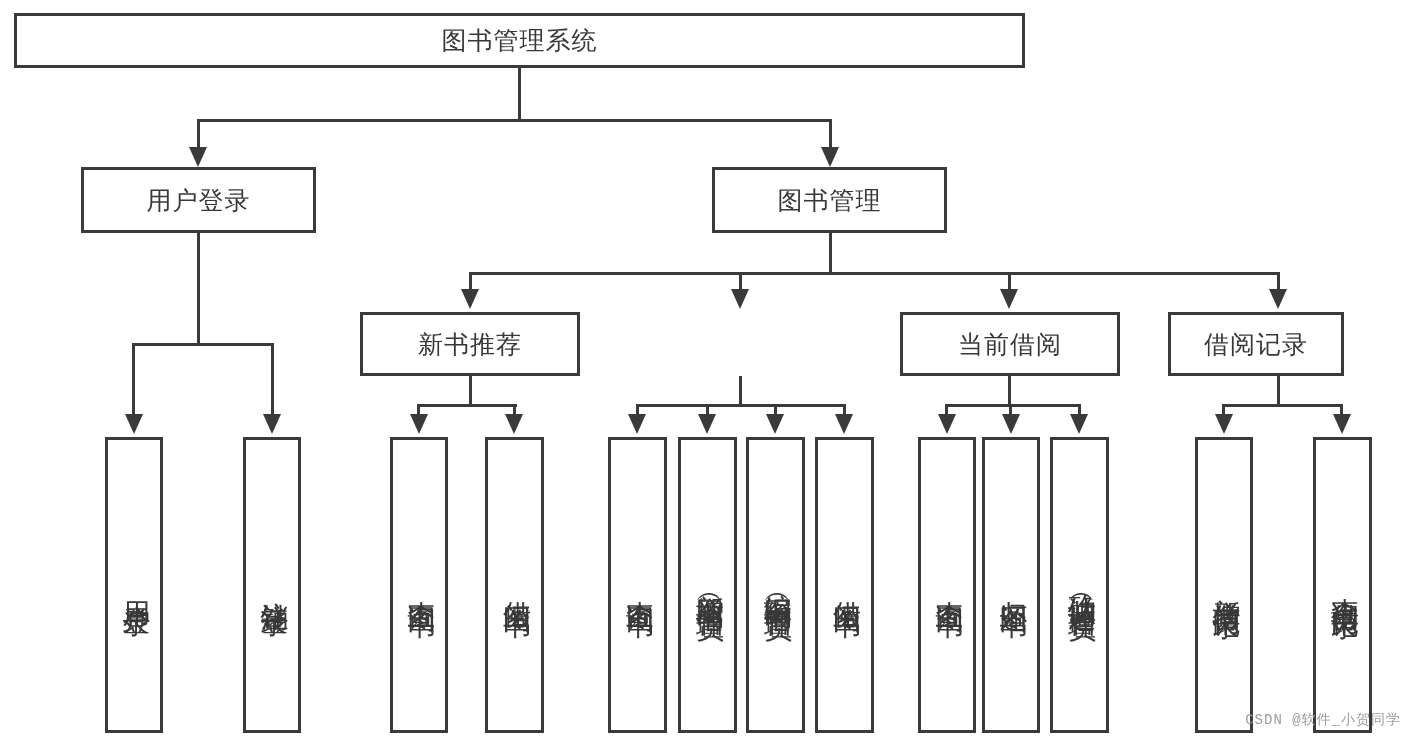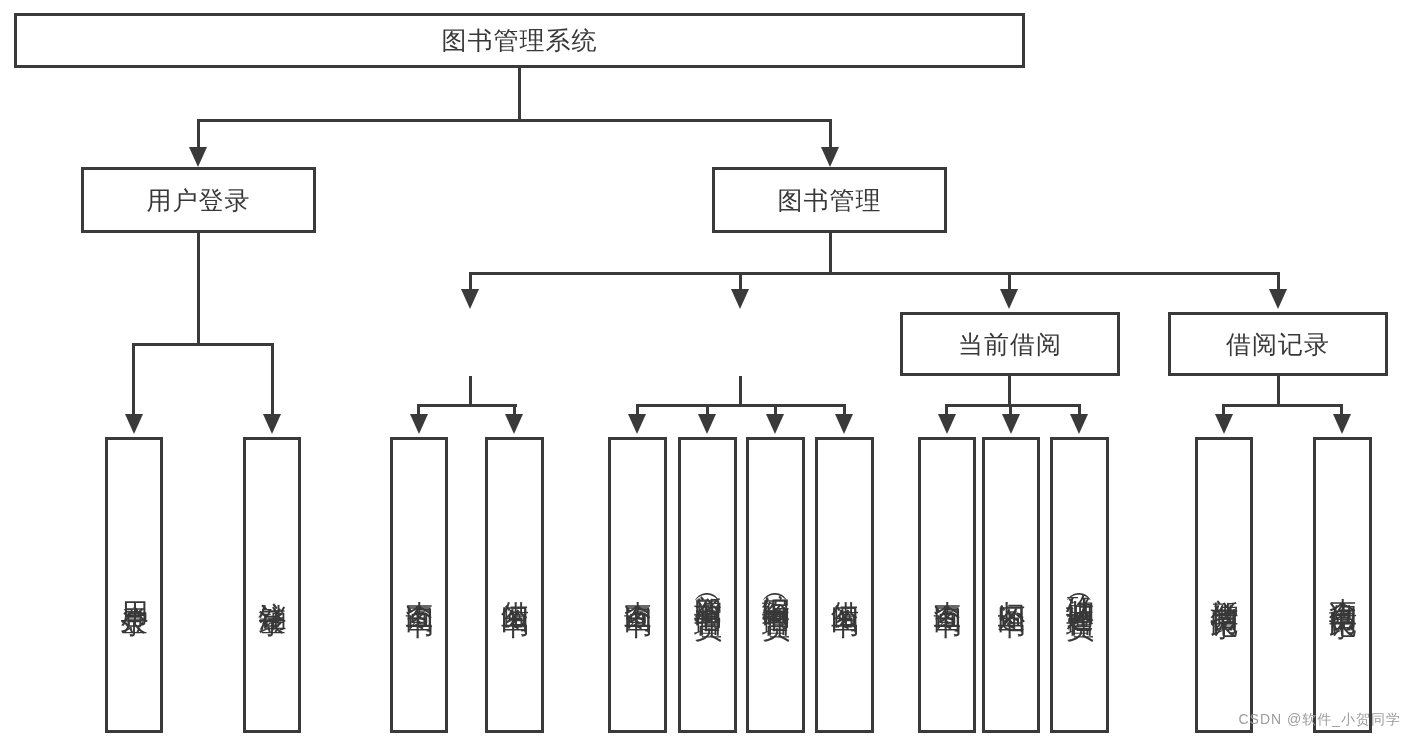--- a/index.html
+++ b/index.html
@@ -8,20 +8,21 @@
     --wm:#9c9c9c;
     --bg:#ffffff;
   }
   html,body{margin:0;padding:0;background:var(--bg);}
   body{font-family:"Liberation Sans","DejaVu Sans",sans-serif;}
   .canvas{
     position:relative;
     width:1405px;height:747px;
     background:var(--bg);
     overflow:hidden;
+    font-family:Liberation Mono, monospace;
   }
   
   .hnode{
     position:absolute;
     border:3px solid var(--line);
     background:#fff;
     display:flex;align-items:center;justify-content:center;
     box-sizing:border-box;
     color:var(--text);
     font-size:25px;
@@ -110,24 +111,27 @@
     <div class="ar" style="left:461px;top:289px;"></div>
     <div class="vl" style="left:739px;top:272px;height:19px;"></div>
     <div class="ar" style="left:731px;top:289px;"></div>
     <div class="vl" style="left:1008px;top:272px;height:19px;"></div>
     <div class="ar" style="left:1000px;top:289px;"></div>
     <div class="vl" style="left:1277px;top:272px;height:19px;"></div>
     <div class="ar" style="left:1269px;top:289px;"></div>
   </div>
 
   
+  <div class="hnode" style="left:360px;top:312px;width:220px;height:64px;">
+    <span>新书推荐</span>
+  </div>
   <div class="hnode" style="left:900px;top:312px;width:220px;height:64px;">
     <span>当前借阅</span>
   </div>
-  <div class="hnode" style="left:1168px;top:312px;width:220px;height:64px;">
+  <div class="hnode" style="left:1168px;top:312px;width:176px;height:64px;">
     <span>借阅记录</span>
   </div>
 
   
   <div class="cgroup">
     <div class="vl" style="left:469px;top:376px;height:31px;"></div>
     <div class="hl" style="left:417px;top:404px;width:100px;"></div>
     <div class="vl" style="left:417px;top:404px;height:13px;"></div>
     <div class="ar" style="left:410px;top:414px;"></div>
     <div class="vl" style="left:513px;top:404px;height:13px;"></div>

